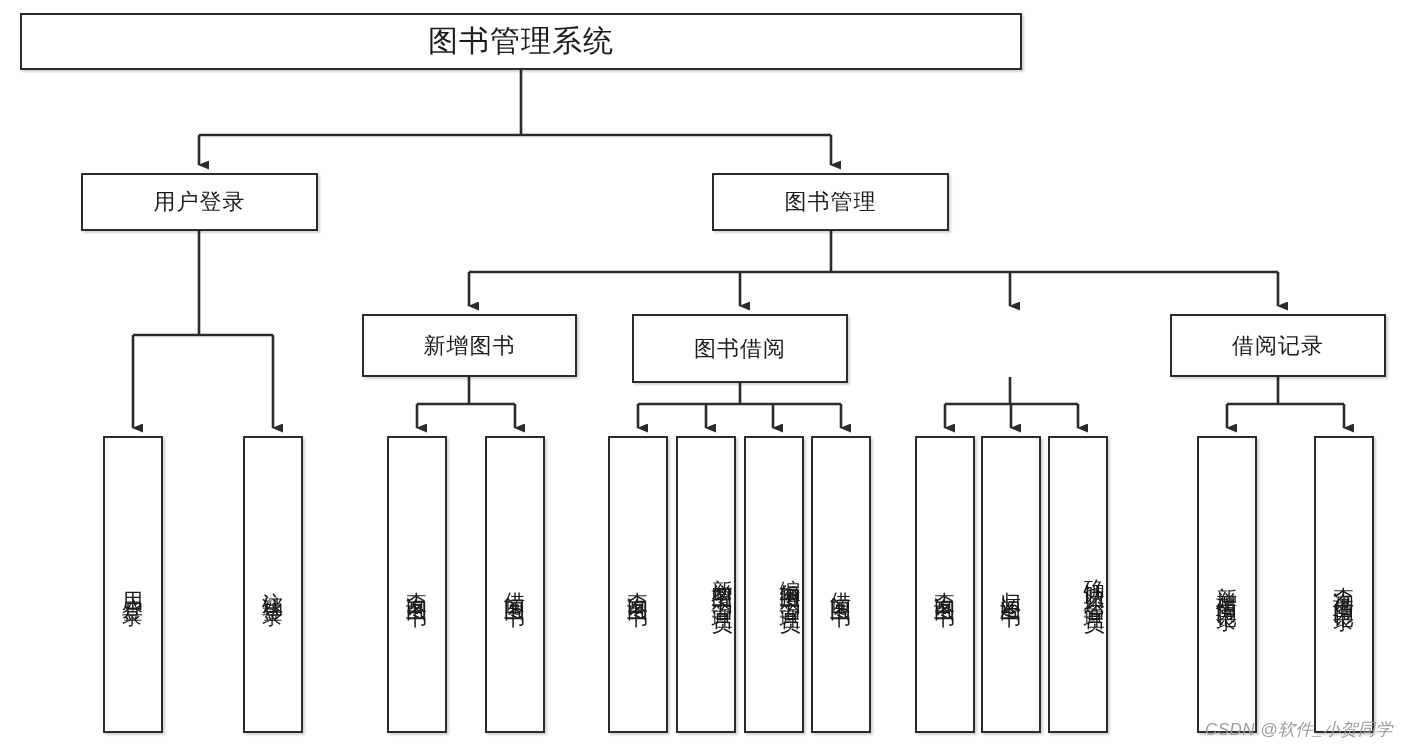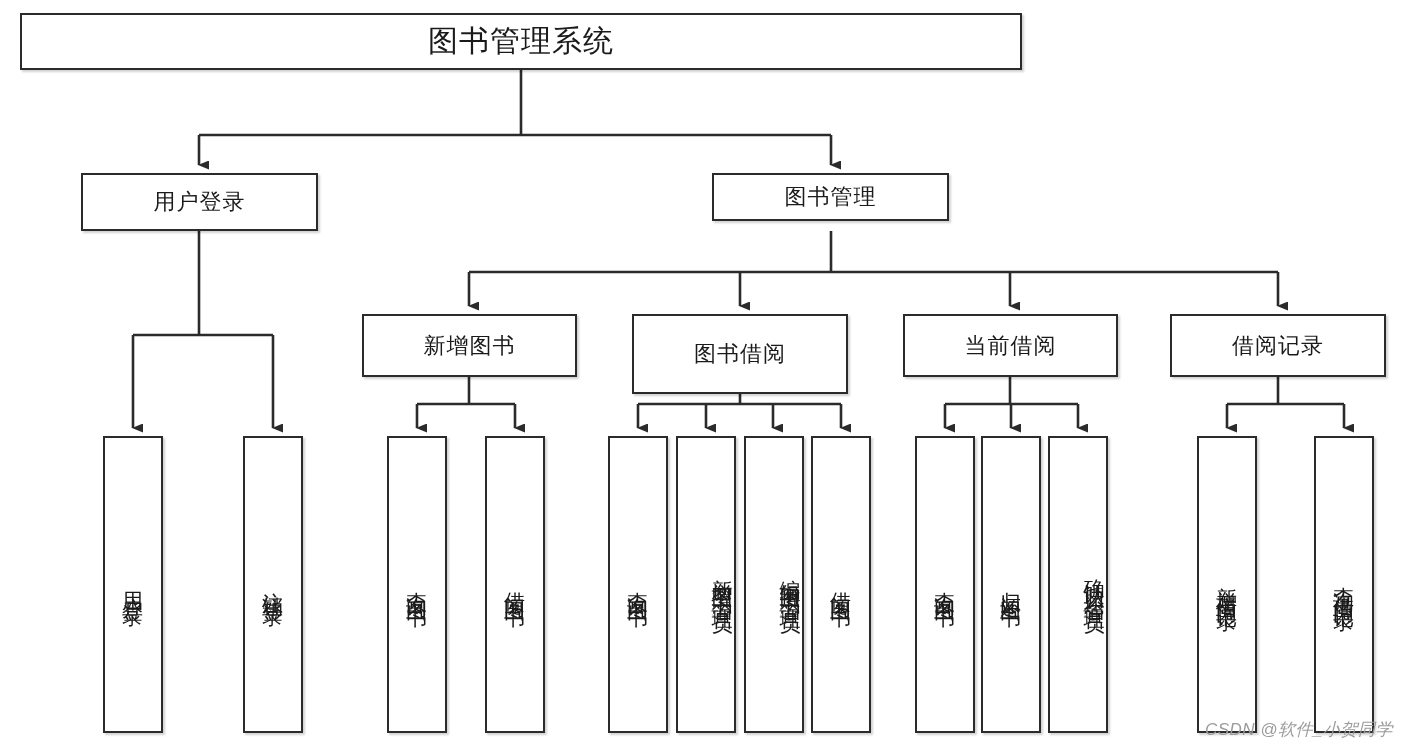--- a/index.html
+++ b/index.html
@@ -128,27 +128,26 @@
       <path d="M1227,404 L1344,404"></path>
       <path d="M1227,404 L1227,428" marker-end="url(#arw)"></path>
       <path d="M1344,404 L1344,428" marker-end="url(#arw)"></path>
     </g>
   </svg>
 
   <div class="node horiz root" style="left:20px; top:13px; width:1002px; height:57px;">图书管理系统</div>
 
   <div class="node horiz" style="left:81px; top:173px; width:237px; height:58px;">用户登录</div>
 
-  <div class="node horiz" style="left:712px; top:173px; width:237px; height:48px;text-align:center;">图书管理</div>
+  <div class="node horiz" style="left:712px; top:173px; width:237px; height:58px;text-align:center;">图书管理</div>
 
   <div class="node horiz" style="left:362px; top:314px; width:215px; height:63px;">新增图书</div>
 
-  <div class="node horiz" style="left:632px; top:314px; width:216px; height:80px;">图书借阅</div>
+  <div class="node horiz" style="left:632px; top:314px; width:216px; height:69px;">图书借阅</div>
 
-  <div class="node horiz" style="left:903px; top:314px; width:215px; height:63px;">当前借阅</div>
 
   <div class="node horiz" style="left:1170px; top:314px; width:216px; height:63px;">借阅记录</div>
 
   <div class="node vert" style="left:103px; top:436px; width:60px; height:297px;">用户登录</div>
 
   <div class="node vert" style="left:243px; top:436px; width:60px; height:297px;">注销登录</div>
 
   <div class="node vert" style="left:387px; top:436px; width:60px; height:297px;">查询图书</div>
 
   <div class="node vert" style="left:485px; top:436px; width:60px; height:297px;">借阅图书</div>

